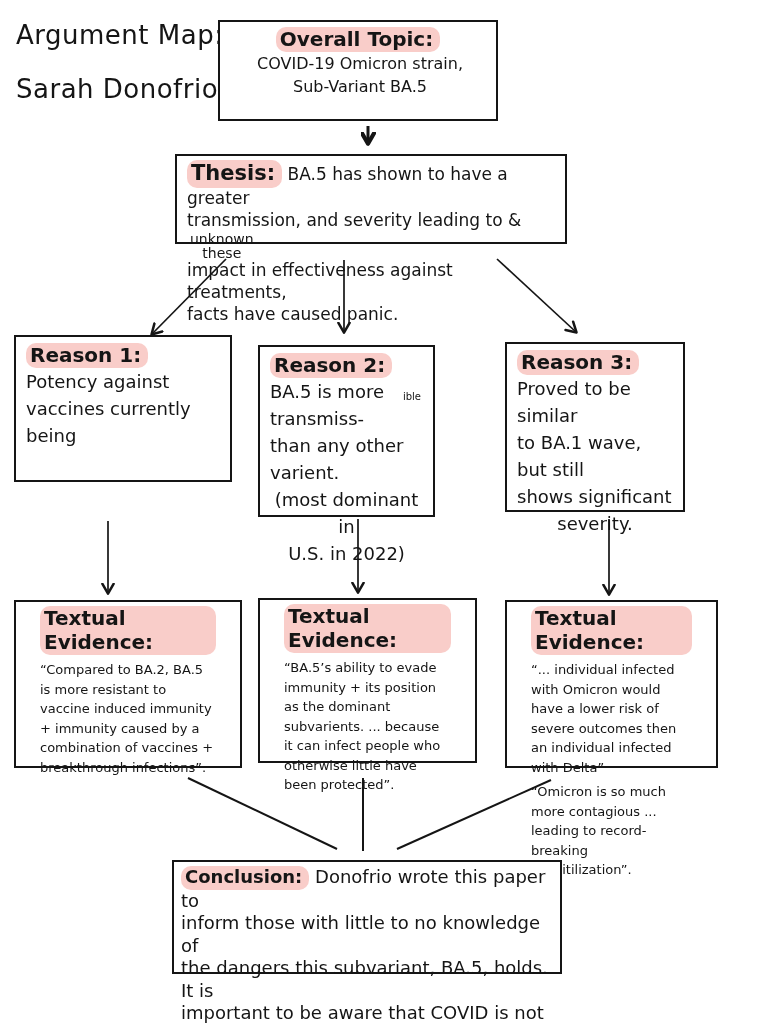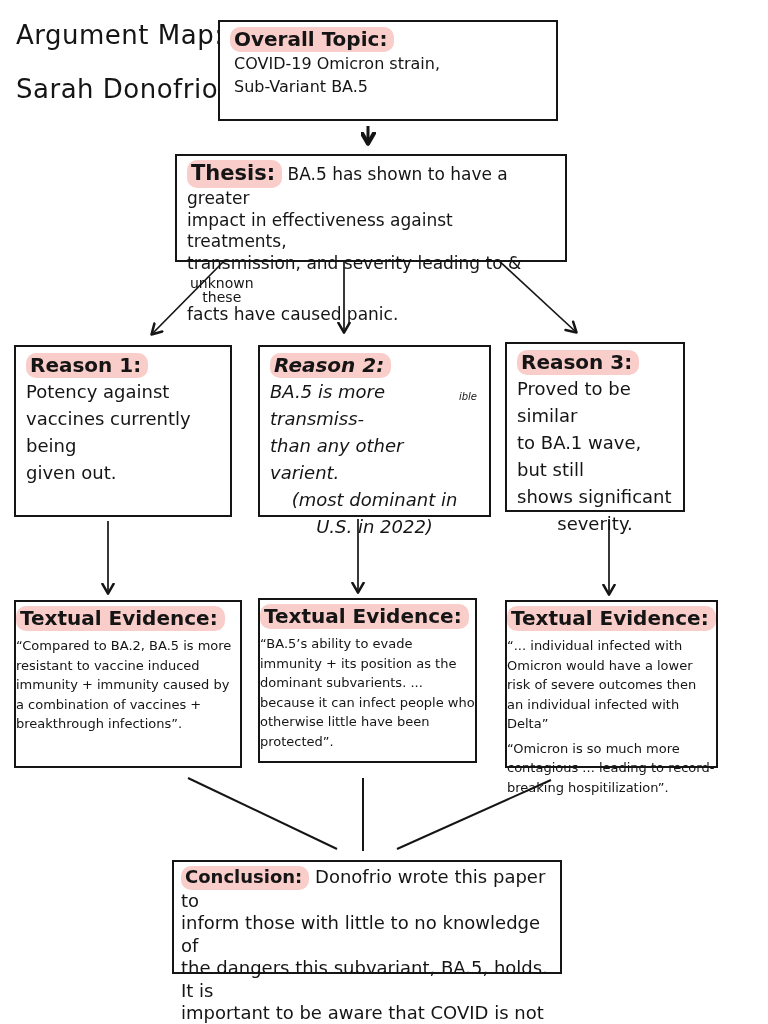--- a/index.html
+++ b/index.html
@@ -10,40 +10,40 @@
     font-family:"DejaVu Sans", sans-serif; color:var(--ink); overflow:hidden;
   }
   .arrows { position:absolute; left:0; top:0; width:768px; height:1024px; pointer-events:none; }
   .box { position:absolute; border:2.5px solid var(--ink); background:#fff; }
   .pill {
     display:inline-block; background:var(--hl); border-radius:10px;
     padding:0 7px 1px 4px; font-weight:bold;
   }
   .hdr { position:absolute; left:16px; top:20px; font-size:26px; letter-spacing:0.5px; }
   .hdr div { margin-bottom:24px; }
-  .topic { left:218px; top:20px; width:340px; height:101px; padding:5px 10px; }
+  .topic { left:218px; top:20px; width:280px; height:101px; padding:5px 10px;text-align:center; }
   .topic .lbl { font-size:20px; }
   .topic-line { font-size:16px; line-height:1.45; margin-left:4px; }
-  .thesis { left:175px; top:154px; width:392px; height:108px; padding:4px 10px; }
+  .thesis { left:175px; top:154px; width:392px; height:90px; padding:4px 10px; }
   .thesis .lbl { font-size:21px; }
   .th-line { font-size:17px; line-height:1.28; }
   .stack {
     display:inline-block; vertical-align:-11px; font-size:14px;
     line-height:1.0; margin-left:3px; text-align:center;
   }
   .stack span { display:block; }
   .rbox { padding:6px 10px; }
   .rbox .lbl { font-size:20px; }
   .r-line { font-size:18px; line-height:1.5; margin-left:0; }
   .r-center { text-align:center; margin-left:0; }
-  .reason1 { left:14px;  top:345px; width:218px; height:172px; }
-  .reason2 { left:258px; top:345px; width:233px; height:172px;font-style:italic; }
+  .reason1 { left:14px;  top:335px; width:218px; height:147px; }
+  .reason2 { left:258px; top:345px; width:177px; height:172px; }
   .reason3 { left:505px; top:342px; width:180px; height:170px; }
   .carry { position:absolute; right:12px; top:44px; font-size:10px; }
-  .ebox { padding:4px 0; }
+  .ebox { padding:4px 24px; }
   .ebox .lbl { font-size:20px; }
   .e-quote { font-size:13px; line-height:1.5; margin:5px 0 0 0; }
   .evidence1 { left:14px;  top:600px; width:228px; height:168px; }
   .evidence2 { left:258px; top:598px; width:219px; height:165px; }
   .evidence3 { left:505px; top:600px; width:213px; height:168px; }
   .concl-border { left:172px; top:860px; width:390px; height:114px; pointer-events:none; }
   .concl-text { position:absolute; left:181px; top:866px; width:378px; font-size:18px; line-height:22.5px; }
   .concl-text .lbl { font-size:18px; }
 </style>
 </head>
@@ -83,32 +83,31 @@
     </div>
     <div class="topic-line">COVID-19 Omicron strain,</div>
     <div class="topic-line">Sub-Variant BA.5</div>
   </div>
 
   <div class="box thesis">
     <div class="th-line">
       <span class="pill lbl">Thesis:</span>
       <span>BA.5 has shown to have a greater</span>
     </div>
-    <div class="th-line">impact in effectiveness against treatments,</div>
     <div class="th-line">
       <span>transmission, and severity leading to &amp;</span><span class="stack"><span>unknown</span><span>these</span></span>
     </div>
+    <div class="th-line">impact in effectiveness against treatments,</div>
     <div class="th-line">facts have caused panic.</div>
   </div>
 
   <div class="box rbox reason1">
     <div><span class="pill lbl">Reason 1:</span></div>
     <div class="r-line">Potency against</div>
     <div class="r-line">vaccines currently being</div>
-    <div class="r-line">given out.</div>
   </div>
 
   <div class="box rbox reason2">
     <div><span class="pill lbl">Reason 2:</span></div>
     <div class="r-line">BA.5 is more transmiss-</div>
     <span class="carry">ible</span>
     <div class="r-line">than any other</div>
     <div class="r-line">varient.</div>
     <div class="r-line r-center">(most dominant in</div>
     <div class="r-line r-center">U.S. in 2022)</div>

